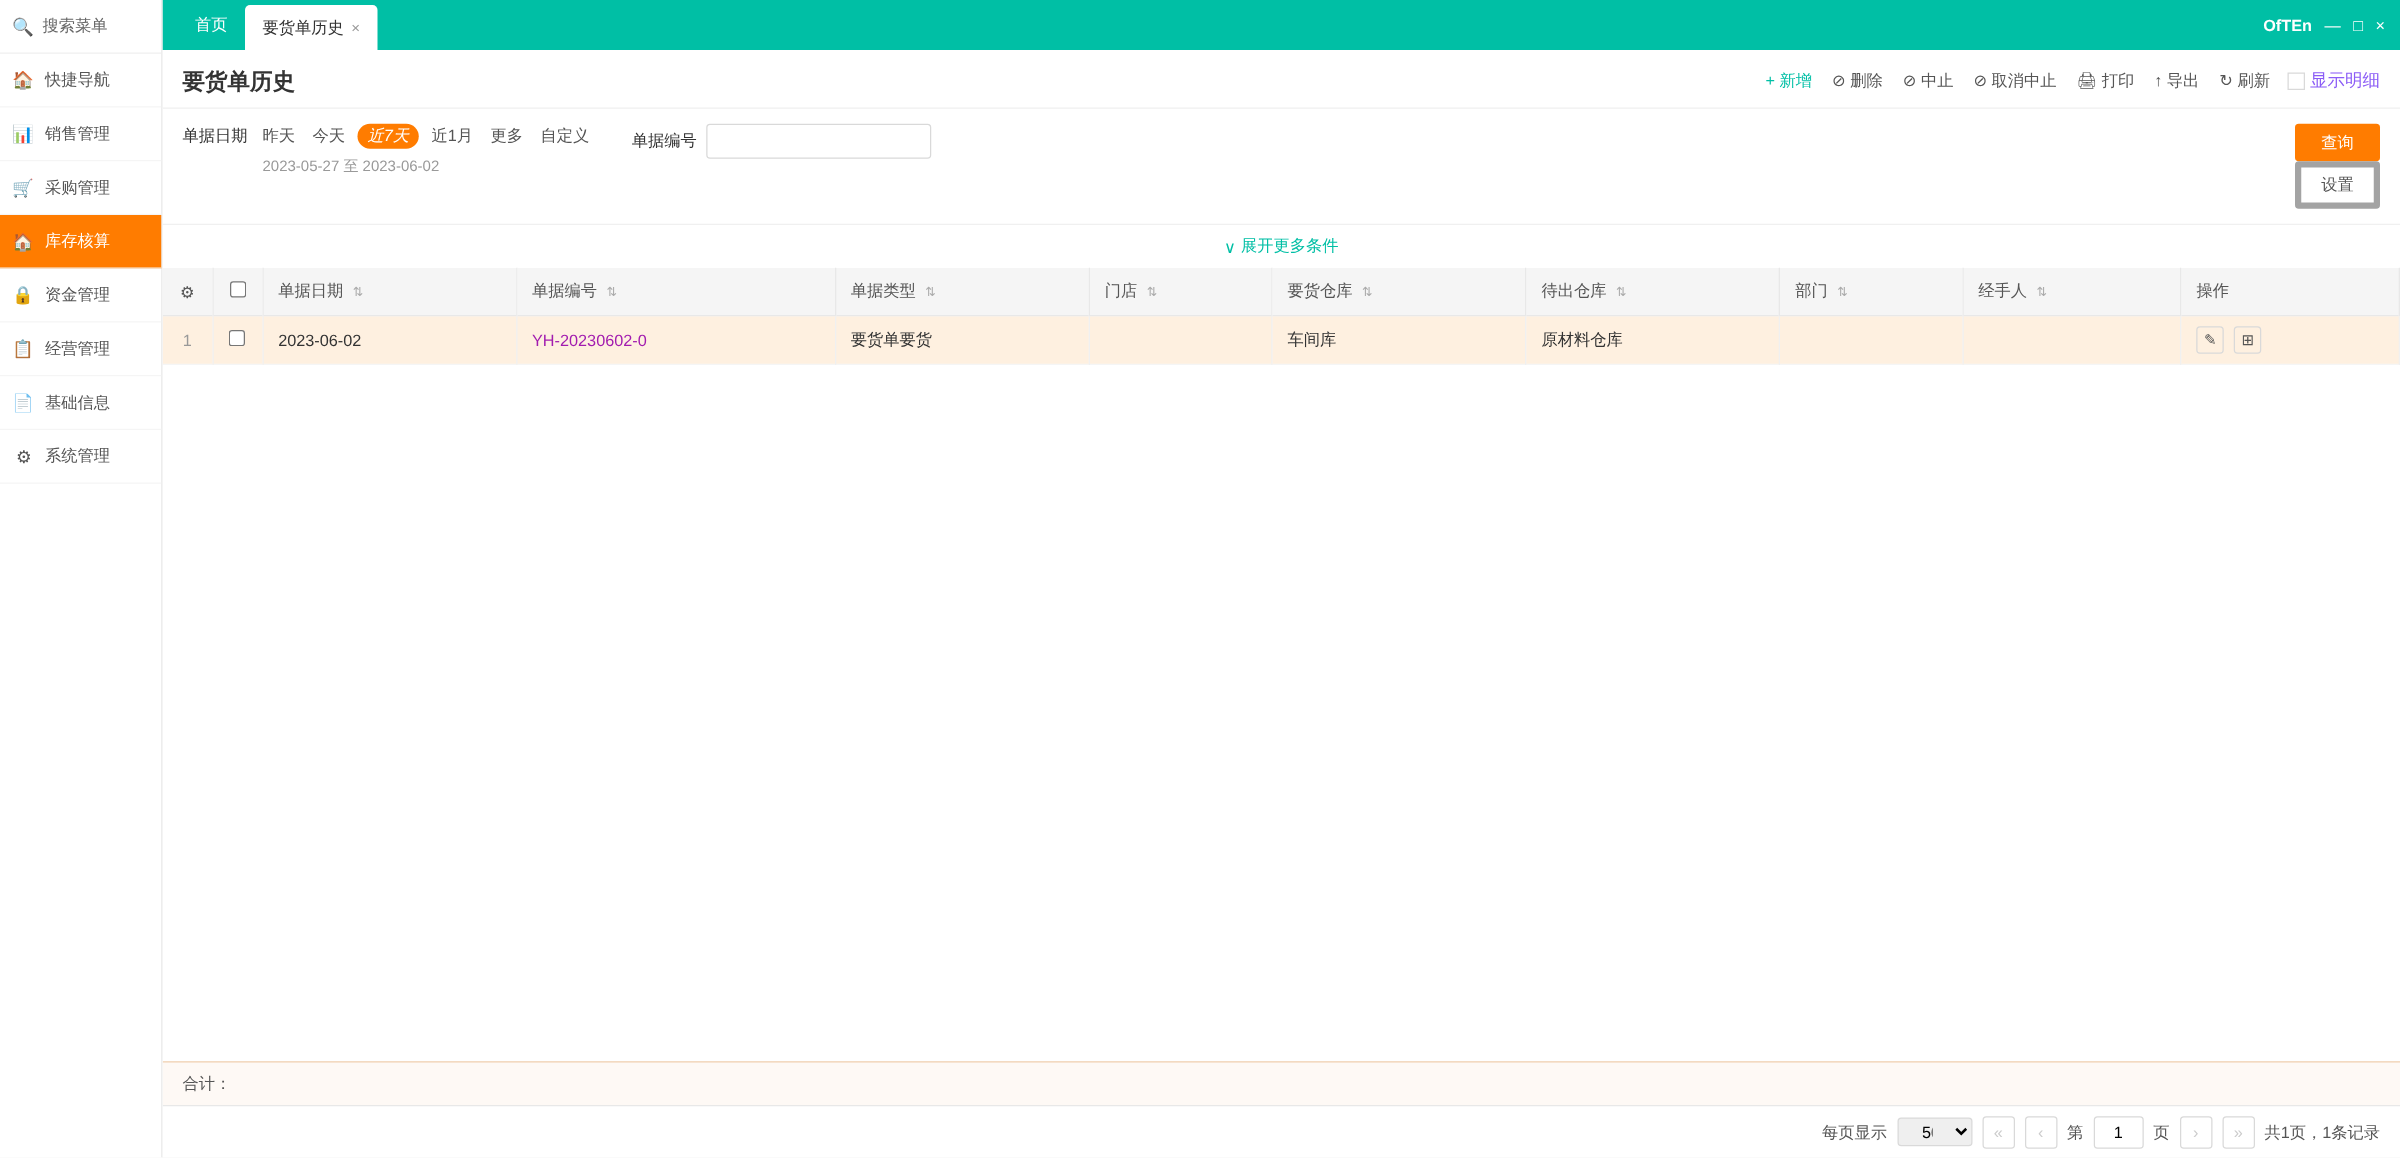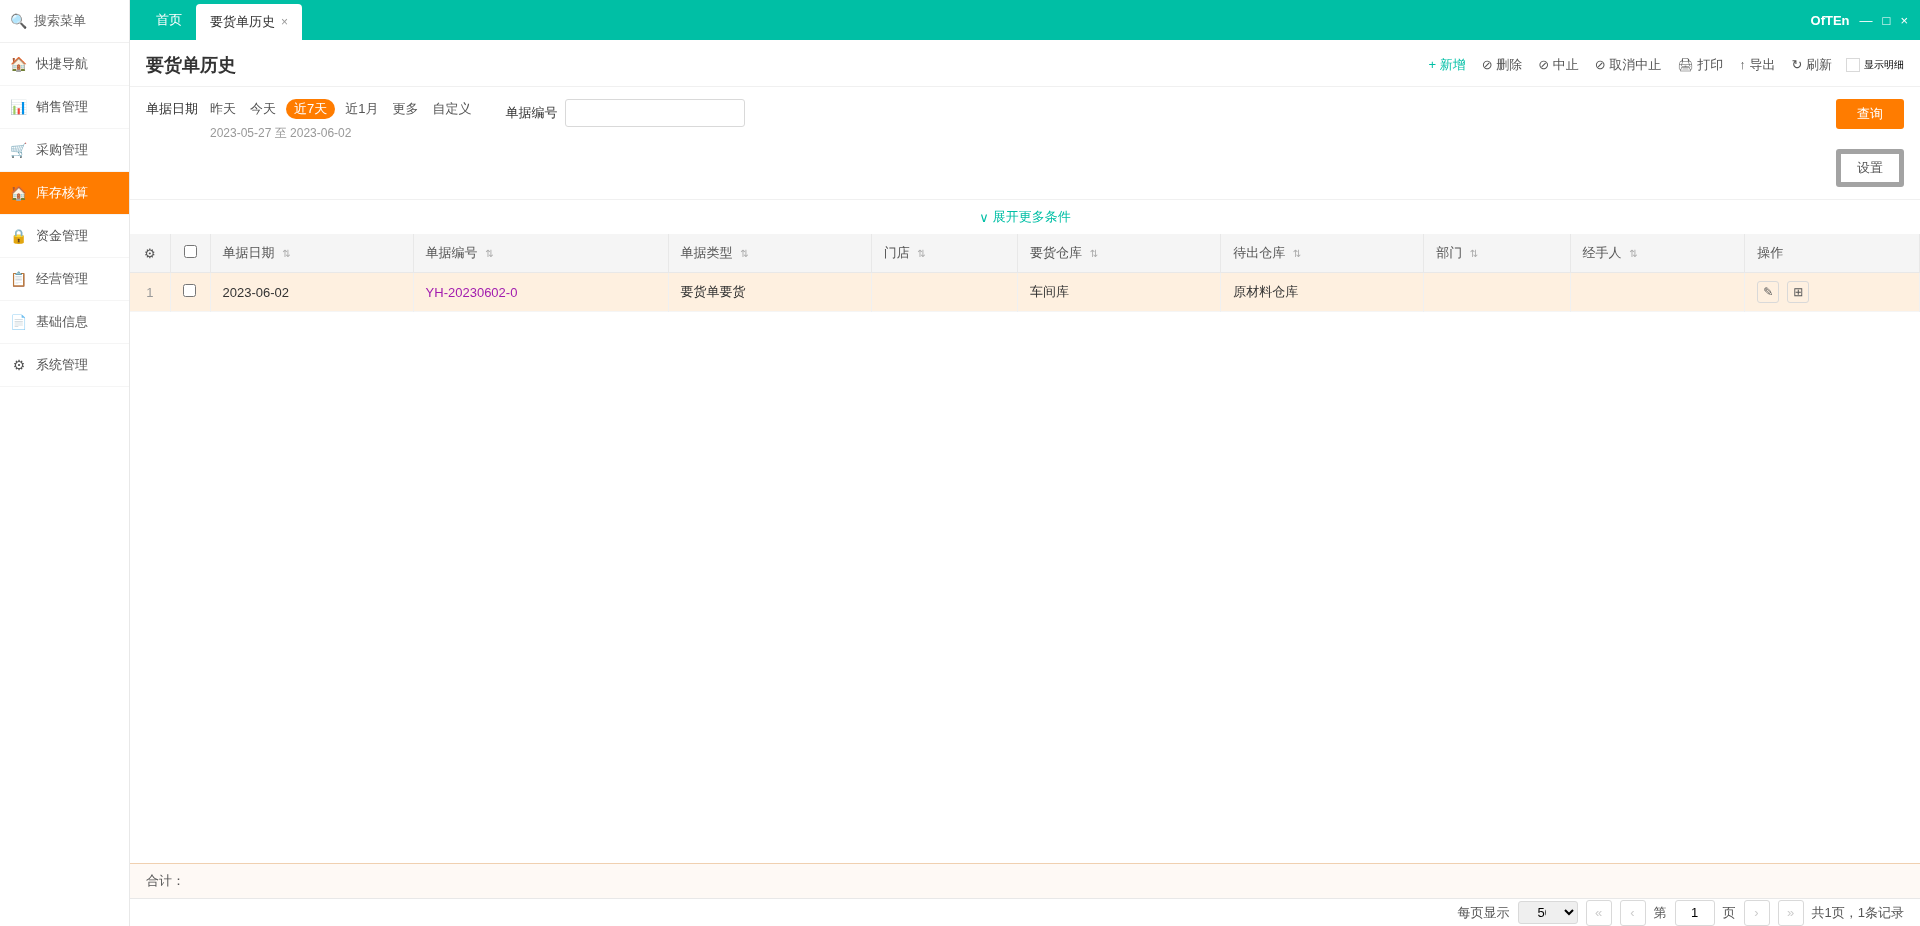--- a/index.html
+++ b/index.html
@@ -161,22 +161,22 @@
       border: 5px solid #a3a3a3;
       padding: 5px 16px;
       border-radius: 3px;
       font-size: 13px;
       cursor: pointer;
     }
     .show-detail {
       display: flex;
       align-items: center;
       gap: 4px;
-      font-size: 10px;
-      color: #000000;
+      font-size: 14px;
+      color: #8b5cf6;
     }
     .checkbox-display {
       width: 14px;
       height: 14px;
       border: 1px solid #d9d9d9;
       background: #fff;
     }
 
     
     .filter-area {
@@ -211,20 +211,21 @@
       font-size: 13px;
       color: #555;
       cursor: pointer;
       padding: 1px 4px;
     }
     .date-option.active {
       background: #ff7c00;
       color: #fff;
       border-radius: 10px;
       padding: 1px 8px;
+      font-style: italic;
     }
     .date-range {
       font-size: 12px;
       color: #999;
     }
     .filter-input {
       border: 1px solid #d9d9d9;
       border-radius: 3px;
       padding: 4px 8px;
       font-size: 13px;
@@ -260,21 +261,21 @@
       align-items: center;
       gap: 4px;
       color: #00bfa5;
       font-size: 13px;
       cursor: pointer;
       padding: 4px 0;
     }
     .filter-actions-right {
       display: flex;
       flex-direction: column;
-      gap: 20px;
+      gap: 0;
       margin-left: auto;
     }
     .filter-bottom-row {
       display: flex;
       align-items: center;
       justify-content: center;
       padding: 4px 0;
     }
 
     
@@ -357,21 +358,21 @@
       align-items: center;
       border-top: 1px solid #f0d0b0;
     }
     .footer-total {
       font-size: 13px;
       color: #555;
     }
 
     
     .pagination-bar {
-      height: 28px;
+      height: 42px;
       background: #fff;
       border-top: 1px solid #e8e8e8;
       display: flex;
       align-items: center;
       justify-content: flex-end;
       padding: 0 16px;
       gap: 8px;
     }
     .pagination-label {
       font-size: 13px;

